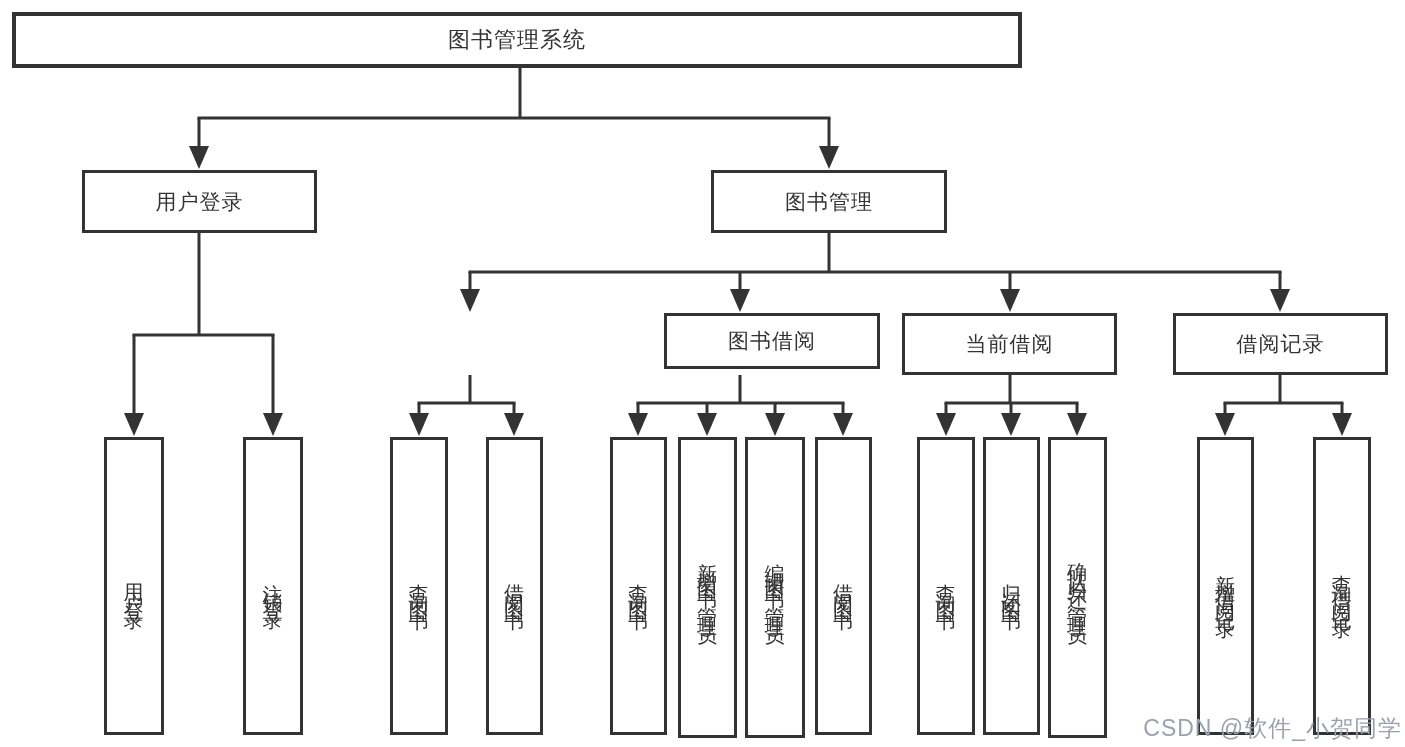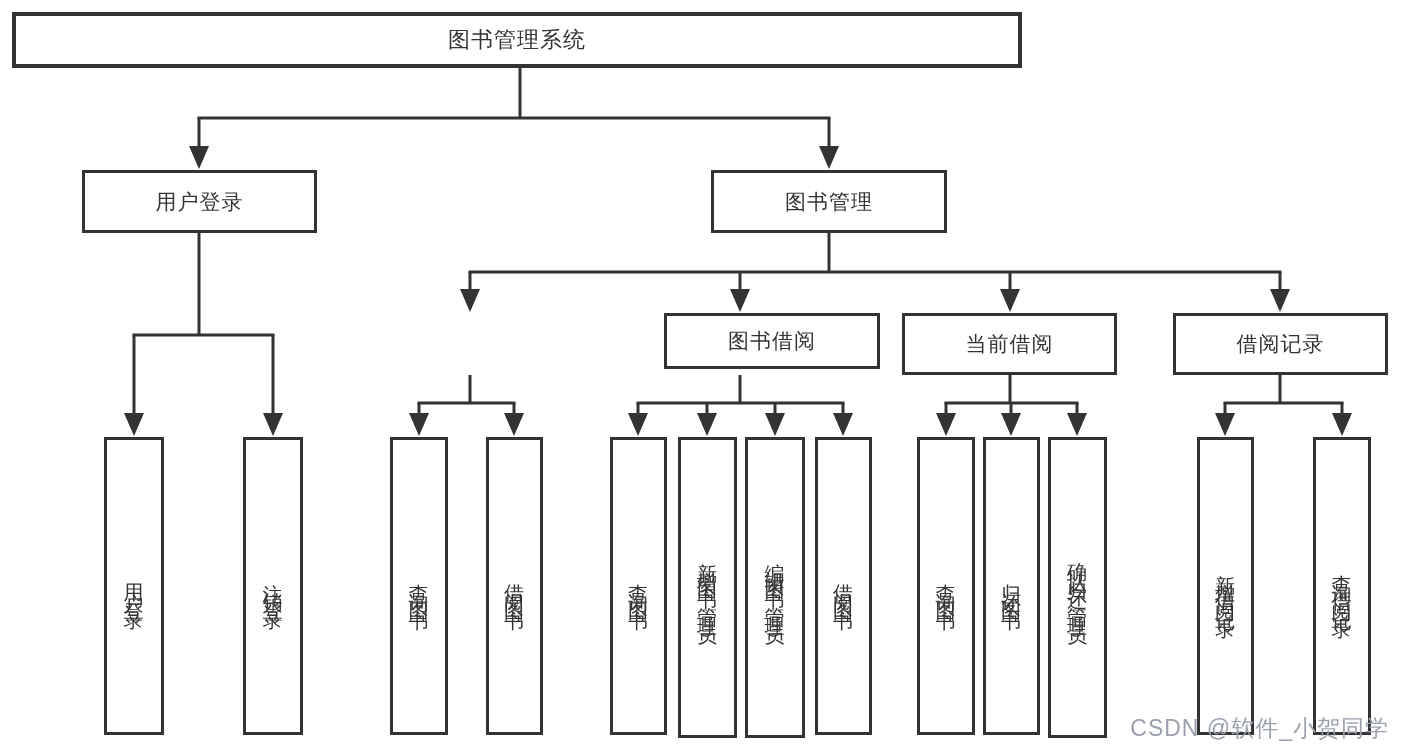--- a/index.html
+++ b/index.html
@@ -45,21 +45,21 @@
   }
   .box.v {
     writing-mode: vertical-rl;
     text-orientation: mixed;
     font-size: 20px;
     letter-spacing: 9px;
     line-height: 1;
   }
   .watermark {
     position: absolute;
-    right: 16px;
+    right: 3px;
     bottom: 3px;
     z-index: 3;
     font-size: 23px;
     color: #9aa1ad;
     letter-spacing: 1px;
     white-space: nowrap;
   }
 </style>
 </head>
 <body>

